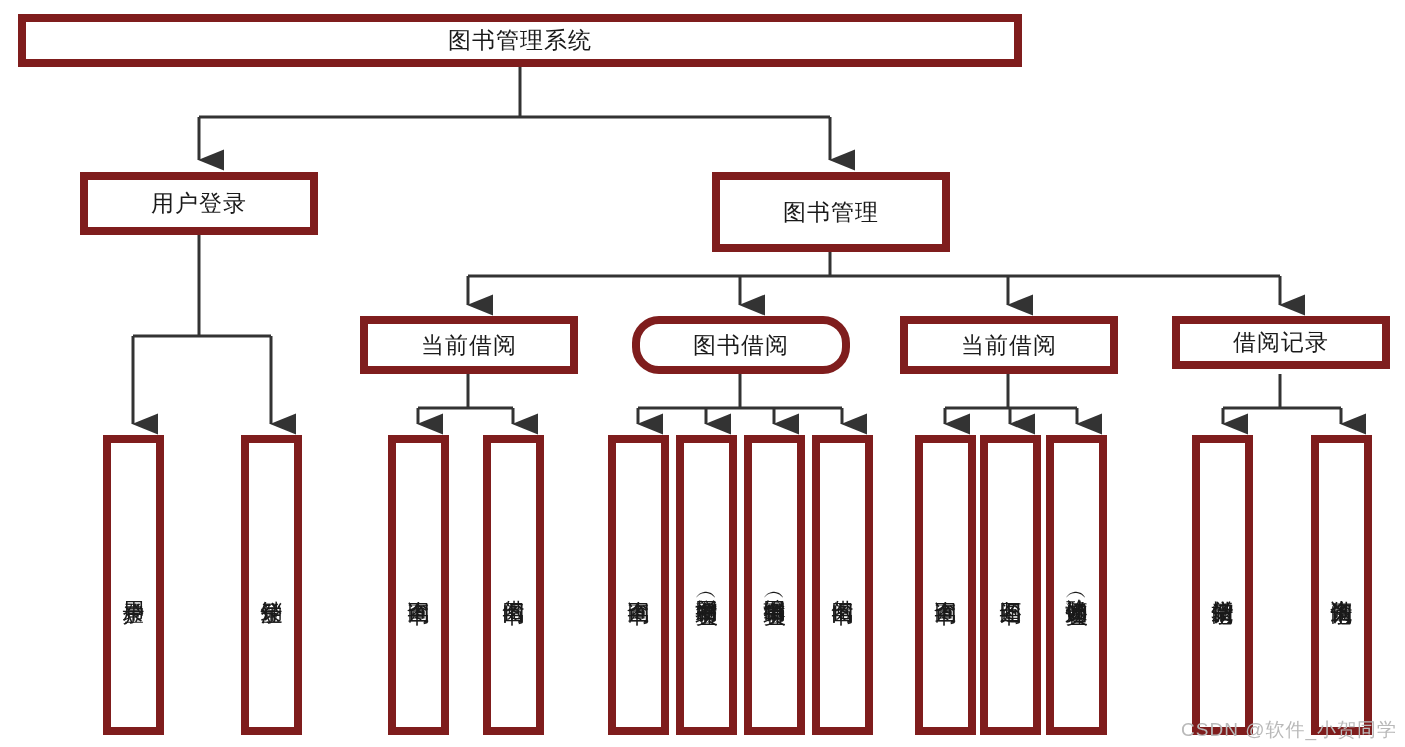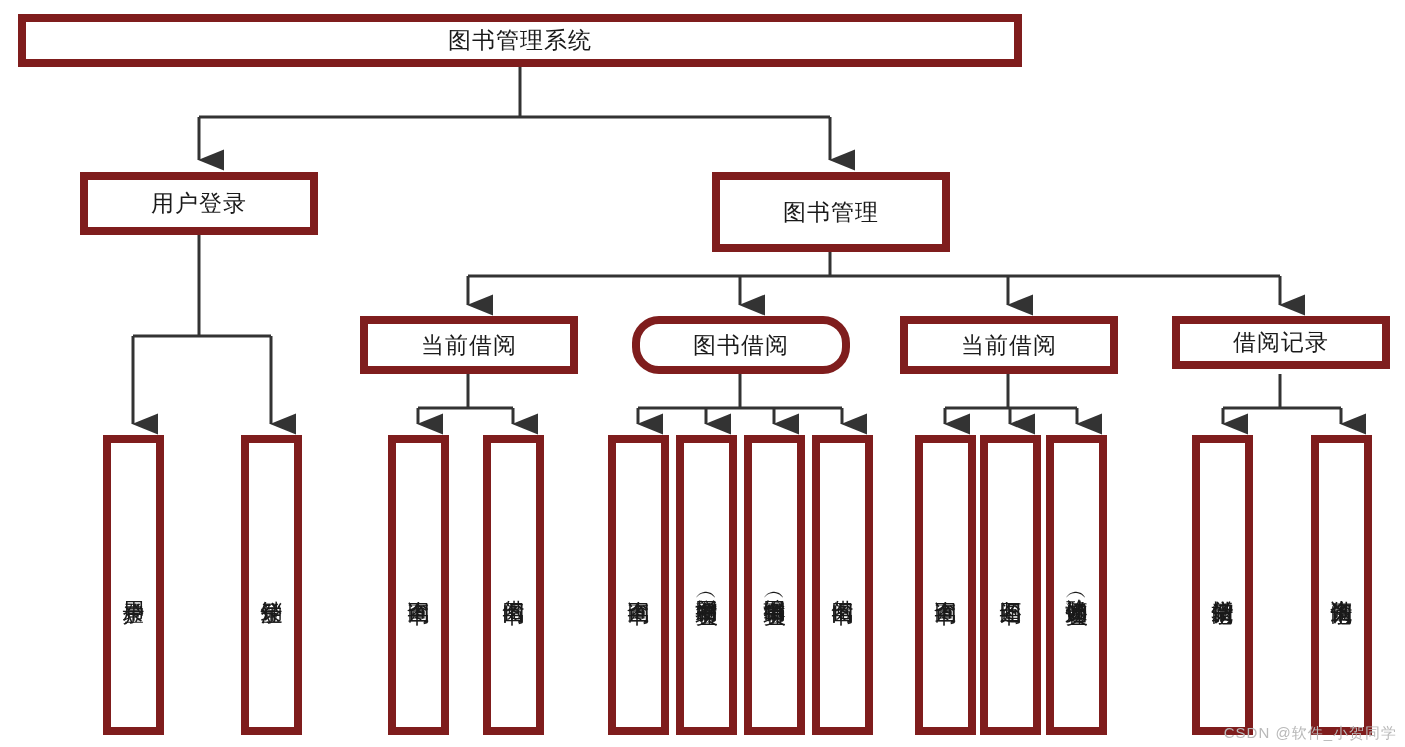--- a/index.html
+++ b/index.html
@@ -56,21 +56,21 @@
   }
   .node.vert > .vtext {
     writing-mode: vertical-rl;
     text-orientation: upright;
     display: block;
   }
   .watermark {
     position: absolute;
     right: 8px;
     bottom: 4px;
-    font-size: 15px;
+    font-size: 19px;
     color: #b9b9b9;
     letter-spacing: 1px;
     z-index: 5;
     white-space: nowrap;
     margin-left: 25px;
   }
 </style>
 </head>
 <body>
 

